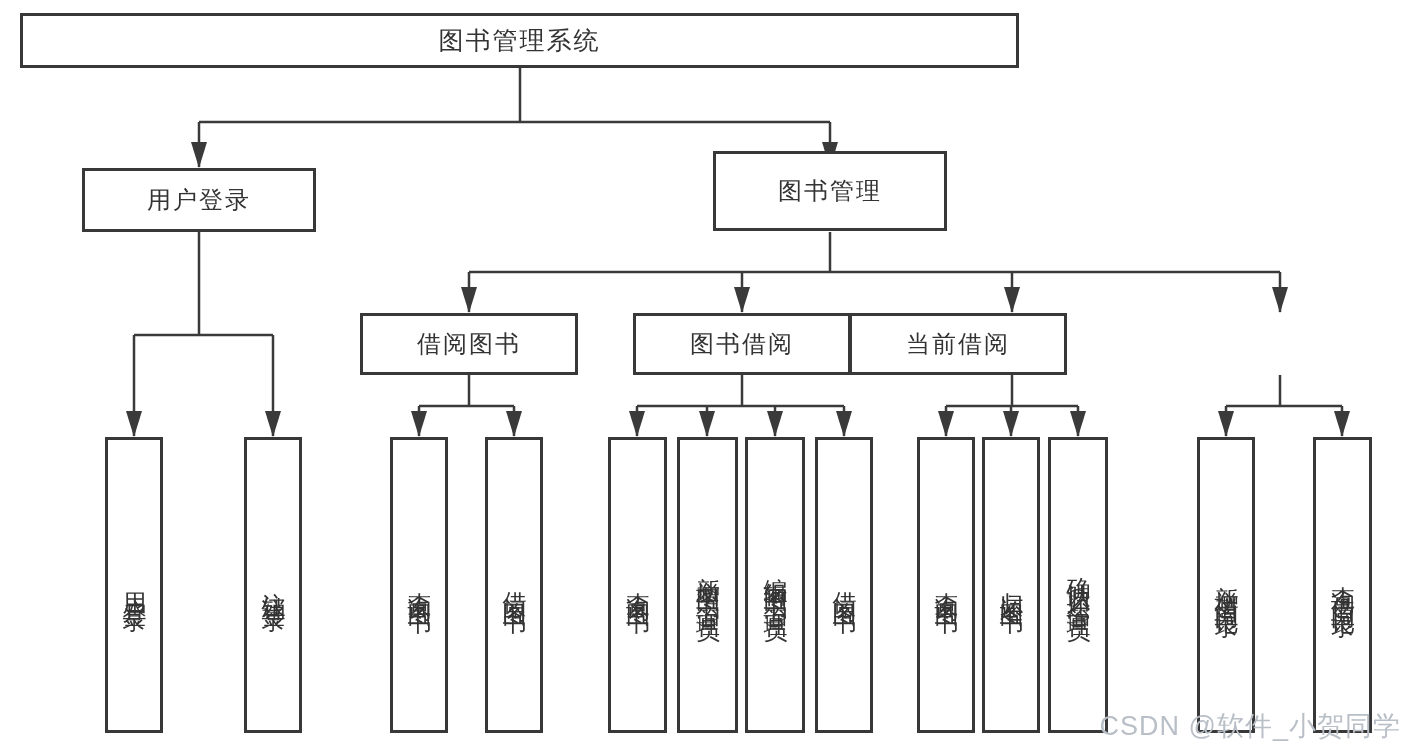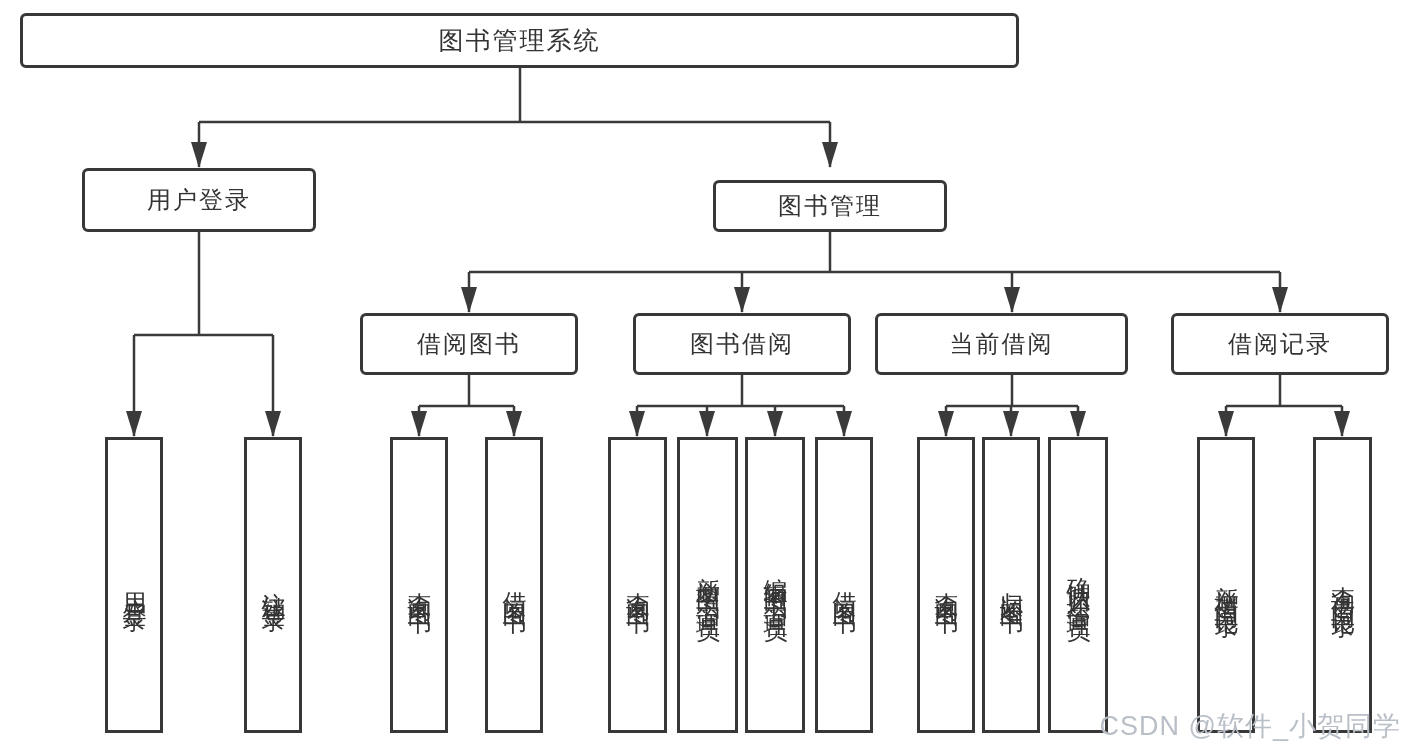--- a/index.html
+++ b/index.html
@@ -26,21 +26,21 @@
   .node {
     position: absolute;
     box-sizing: border-box;
     border: 3px solid #383838;
     background: #ffffff;
     display: flex;
     align-items: center;
     justify-content: center;
     z-index: 2;
   }
-  .node-h { font-size: 24px; letter-spacing: 2px; border-radius: 6px; }
+  .node-h { font-size: 24px; letter-spacing: 2px; }
   .node-root-size { font-size: 25px; }
   .node-v { font-size: 24px; }
   .node-v .vtext {
     writing-mode: vertical-rl;
     letter-spacing: 6px;
     line-height: 1.2;
     text-indent: 0;
   }
   .watermark {
     position: absolute;
@@ -113,35 +113,32 @@
     </g>
   </svg>
 
   <div class="node node-h node-root-size" style="left:20px; top:13px; width:999px; height:55px">
     <span>图书管理系统</span>
   </div>
 
   <div class="node node-h" style="left:82px; top:168px; width:234px; height:64px">
     <span>用户登录</span>
   </div>
-  <div class="node node-h" style="left:713px; top:180px; width:234px; height:52px">
+  <div class="node node-h" style="left:713px; top:151px; width:234px; height:80px">
     <span>图书管理</span>
   </div>
 
   <div class="node node-h" style="left:360px; top:313px; width:218px; height:62px">
     <span>借阅图书</span>
   </div>
   <div class="node node-h" style="left:633px; top:313px; width:218px; height:62px">
     <span>图书借阅</span>
   </div>
-  <div class="node node-h" style="left:875px; top:313px; width:253px; height:62px">
+  <div class="node node-h" style="left:849px; top:313px; width:218px; height:62px">
     <span>当前借阅</span>
-  </div>
-  <div class="node node-h" style="left:1171px; top:313px; width:218px; height:62px">
-    <span>借阅记录</span>
   </div>
 
   <div class="node node-v" style="left:105px; top:437px; width:58px; height:296px">
     <span class="vtext">用户登录</span>
   </div>
   <div class="node node-v" style="left:244px; top:437px; width:58px; height:296px">
     <span class="vtext">注销登录</span>
   </div>
 
   <div class="node node-v" style="left:390px; top:437px; width:58px; height:296px">

